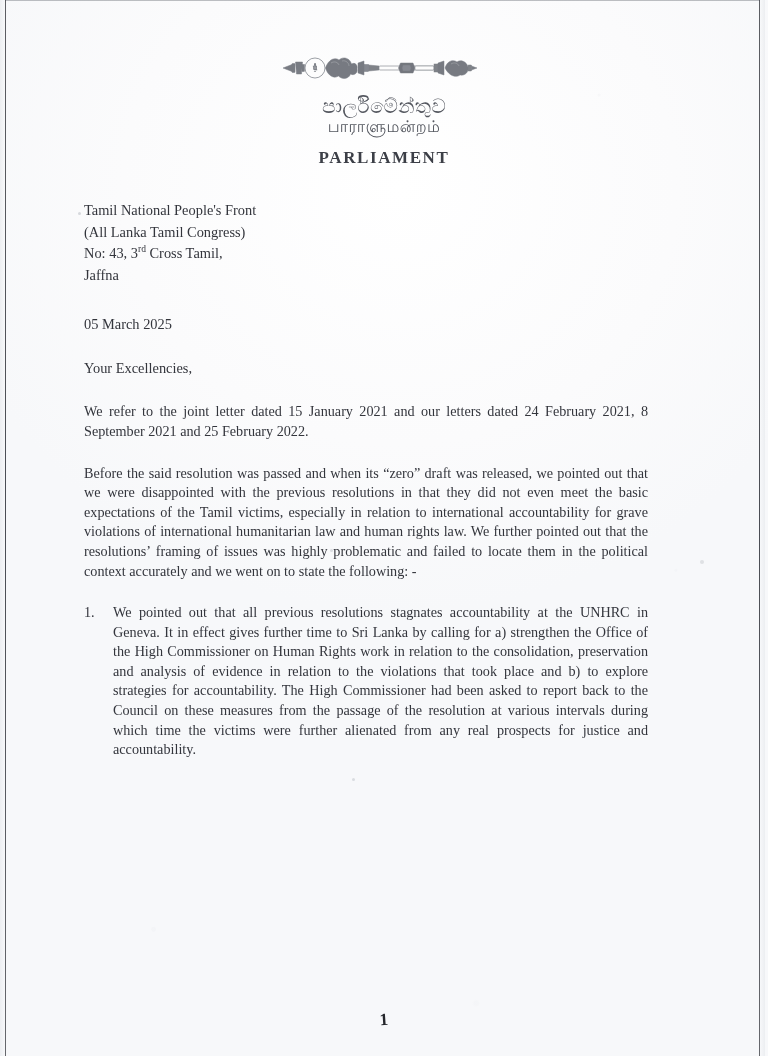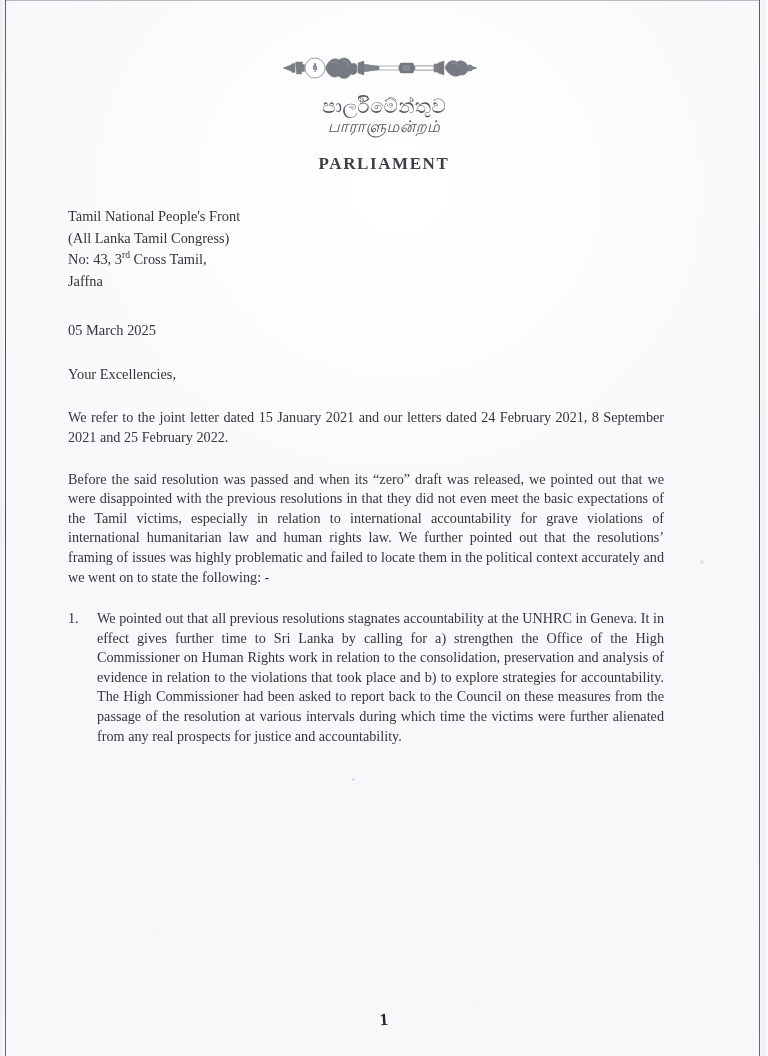--- a/index.html
+++ b/index.html
@@ -87,37 +87,36 @@
   }
   .lh-sinhala {
     font-family: "DejaVu Sans", sans-serif;
     font-size: 20px;
     letter-spacing: 0.3px;
     color: #54575f;
   }
   .lh-tamil {
     font-family: "DejaVu Sans", sans-serif;
     font-size: 16px;
-    font-style: italic;
     letter-spacing: 0.4px;
     color: #54575f;
     margin-top: 2px;
   }
   .lh-english {
     font-family: "Liberation Serif", serif;
     font-weight: bold;
     font-size: 17px;
     letter-spacing: 1.6px;
     color: #3c3f47;
-    margin-top: 19px;
+    margin-top: 13px;
   }
 
   
   .body-area {
-    margin: 0;
+    margin: 16px;
     padding: 0 104px 0 68px;
     font-size: 14.2px;
     line-height: 19.6px;
     color: #33353c;
   }
   .sender {
     margin-top: 33px;
     line-height: 21.5px;
     font-size: 14.4px;
   }

